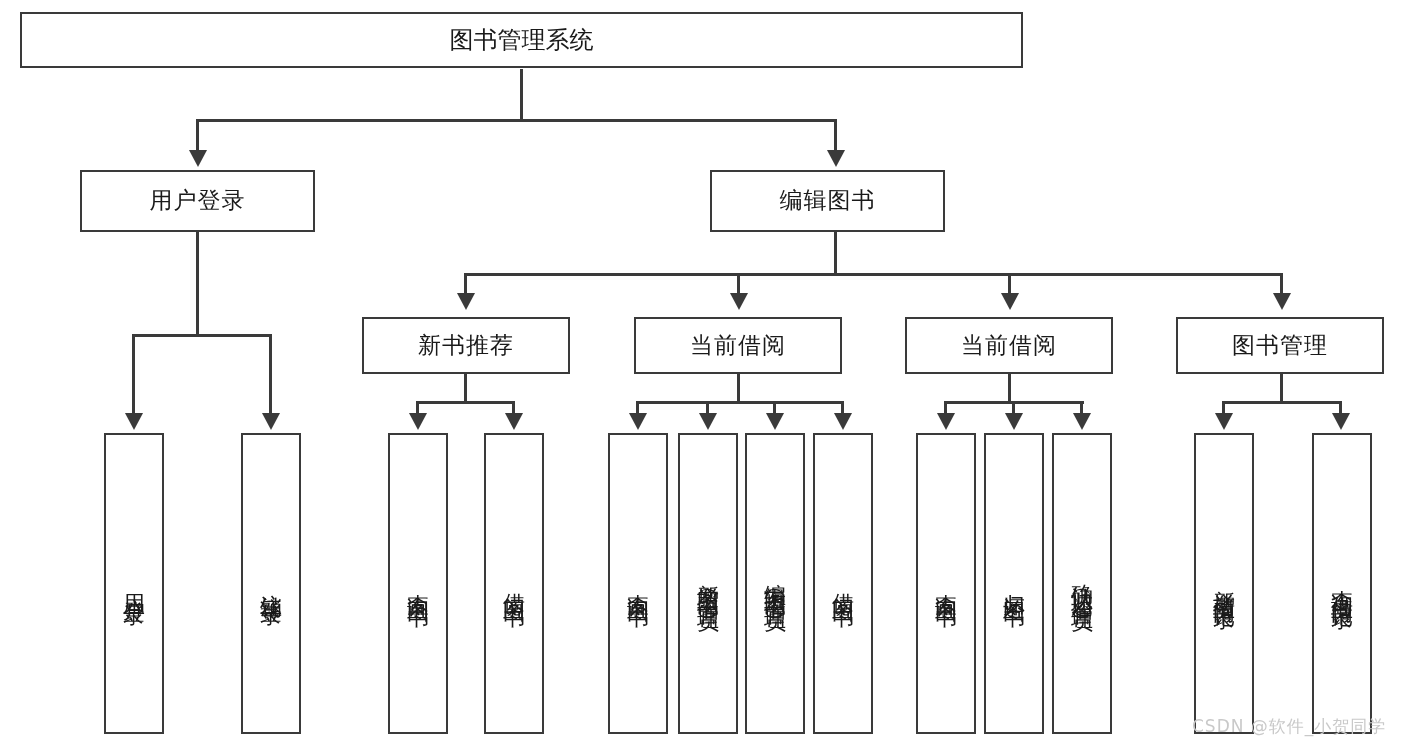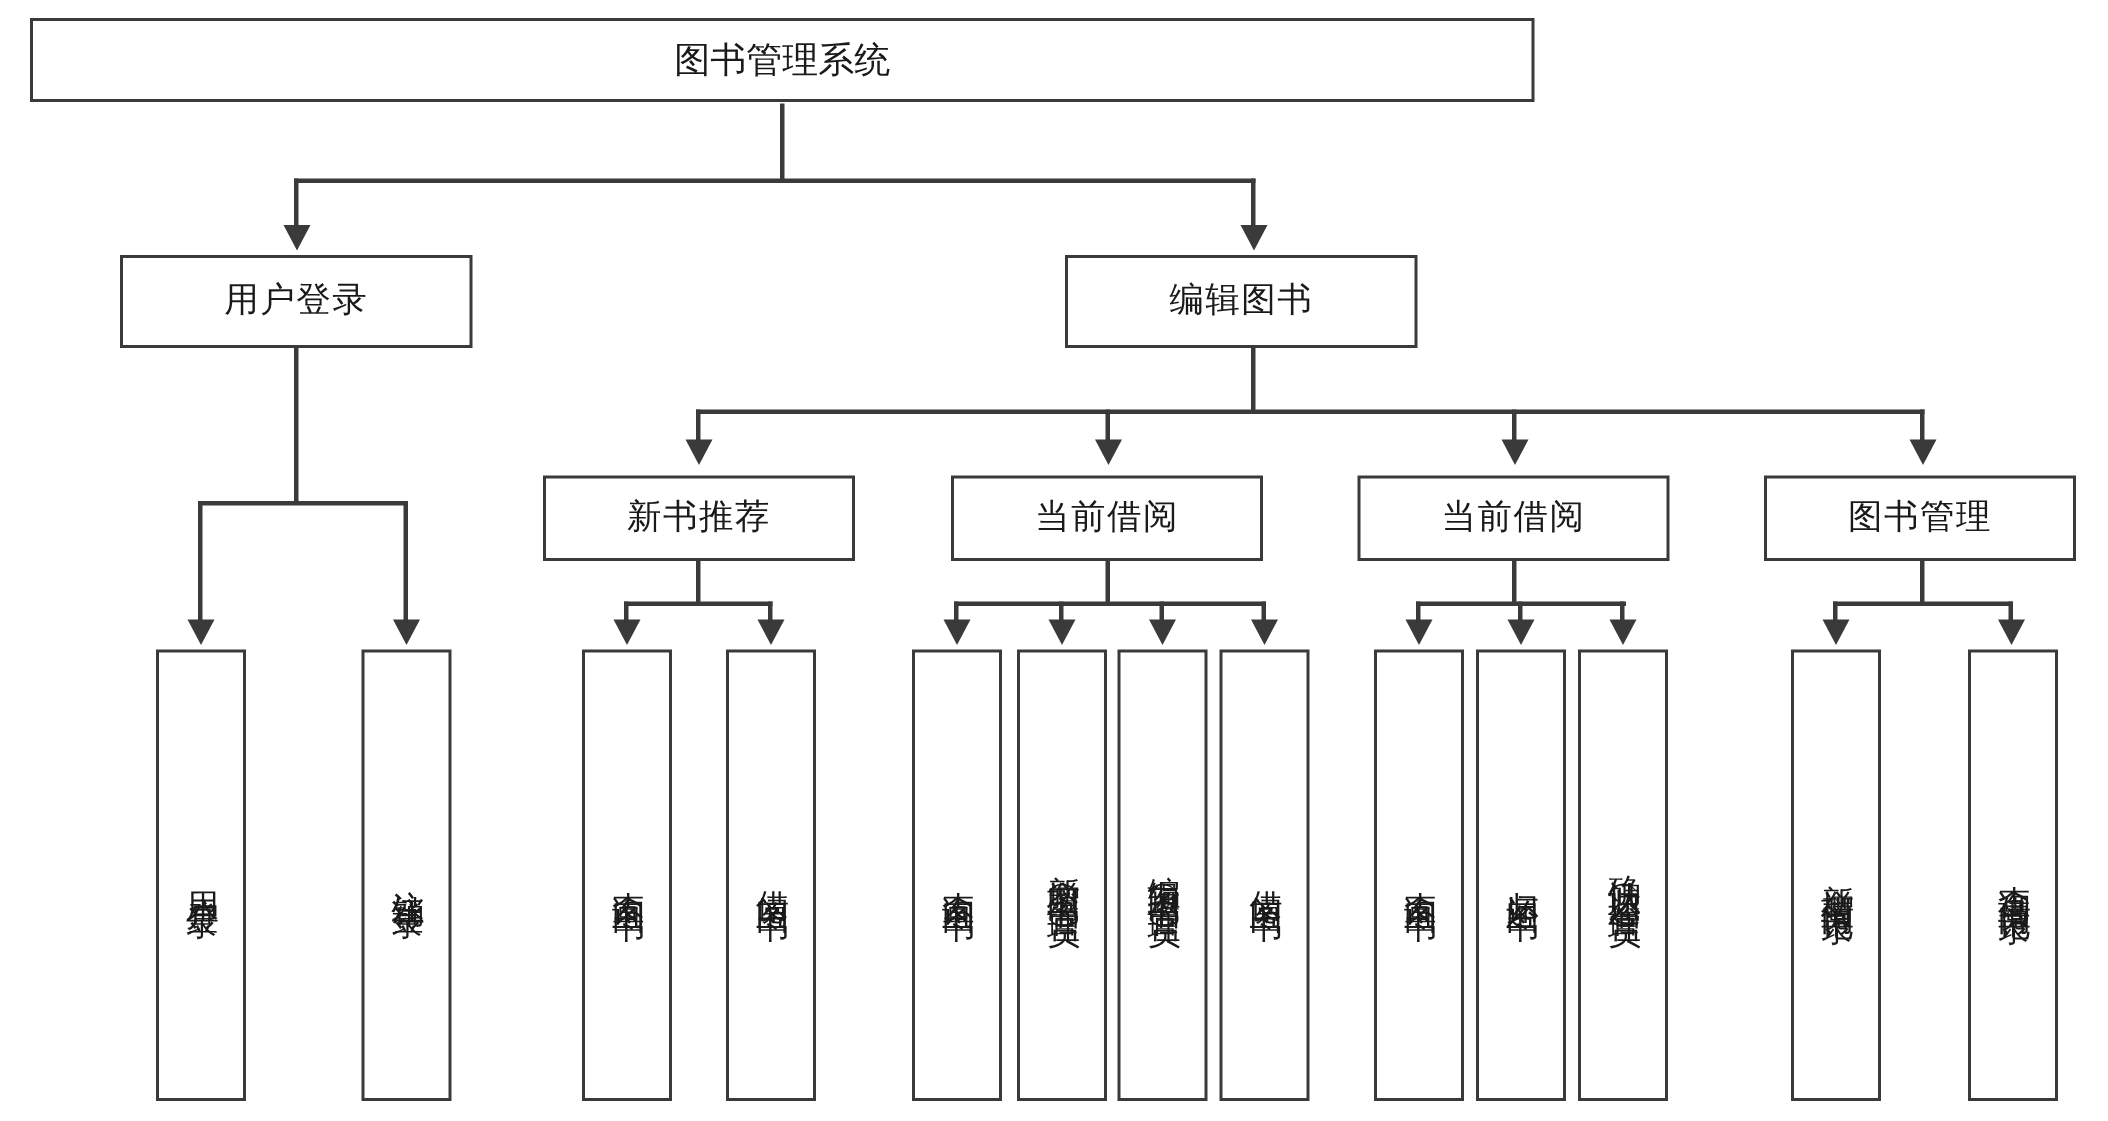--- a/index.html
+++ b/index.html
@@ -193,14 +193,15 @@
   <div class="edge v" style="left:1339px;top:401px;width:3px;height:14px;"></div>
   <div class="arrow" style="left:1332px;top:413px;"></div>
 
   <div class="node vert" style="left:1194px;top:433px;width:60px;height:301px;">
     <span class="vtext">新增借阅记录</span>
   </div>
   <div class="node vert" style="left:1312px;top:433px;width:60px;height:301px;">
     <span class="vtext">查询借阅记录</span>
   </div>
 
+  <div class="watermark" style="left:1192px;top:715px;">CSDN @软件_小贺同学</div>
 
 </div>
 
 </body></html>

